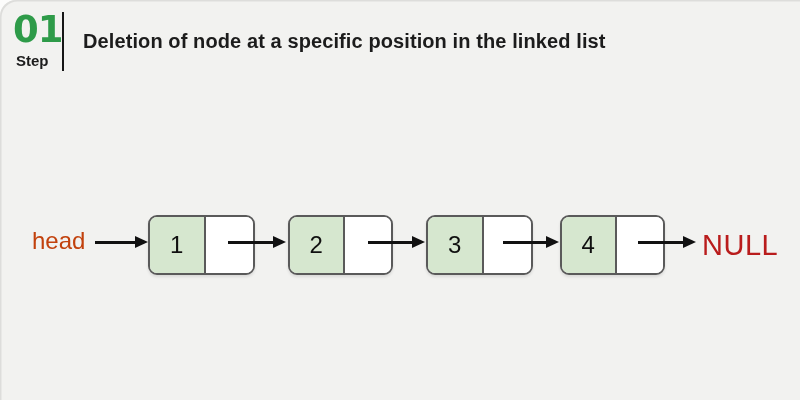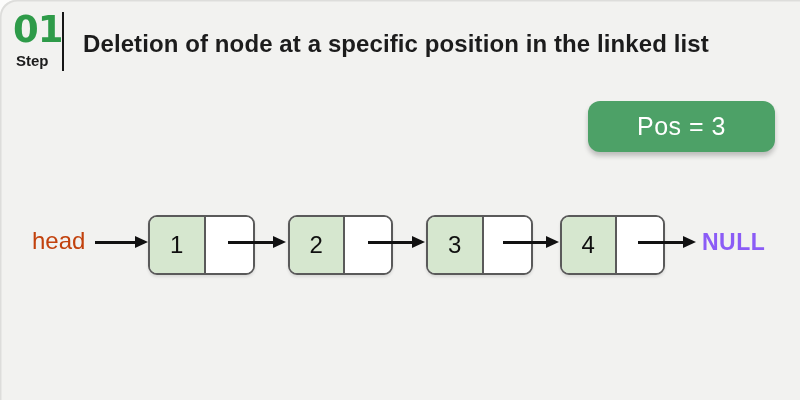--- a/index.html
+++ b/index.html
@@ -47,21 +47,21 @@
     top: 12px;
     width: 2px;
     height: 59px;
     background: #161616;
   }
   .title {
     position: absolute;
     left: 83px;
     top: 30px;
     margin: 0;
-    font-size: 24px;
+    font-size: 20px;
     font-weight: 600;
     letter-spacing: 0.1px;
     color: var(--ink, #1c1c1c);
   }
 
   
   .pos-badge {
     position: absolute;
     left: 588px;
     top: 101px;
@@ -87,24 +87,24 @@
     left: 32px;
     top: 227px;
     font-size: 24px;
     font-weight: 500;
     color: #c2410c;
   }
   .null-label {
     position: absolute;
     left: 702px;
     top: 229px;
-    font-size: 23px;
-    font-weight: 700;
+    font-size: 29px;
+    font-weight: 400;
     letter-spacing: 0.5px;
-    color: #8b5cf6;
+    color: #b91c1c;
   }
 
   .ll-node {
     position: absolute;
     top: 215px;
     height: 60px;
     border: 2px solid var(--node_border, #5a5a5a);
     border-radius: 9px;
     background: #ffffff;
     box-sizing: border-box;
@@ -159,23 +159,20 @@
 <body>
 
 <div class="canvas">
 
   <div class="step-number">01</div>
   <div class="step-label">Step</div>
   <div class="v-divider"></div>
 
   <h1 class="title">Deletion of node at a specific position in the linked list</h1>
 
-  <div class="pos-badge">
-    <span>Pos = 3</span>
-  </div>
 
   <div>
 
     <span class="head-label">head</span>
 
     <div class="arrow arrow-head-to-n1"></div>
 
     <div class="ll-node node-1">
       <div class="cell-data">1</div>
       <div class="cell-pointer"></div>

